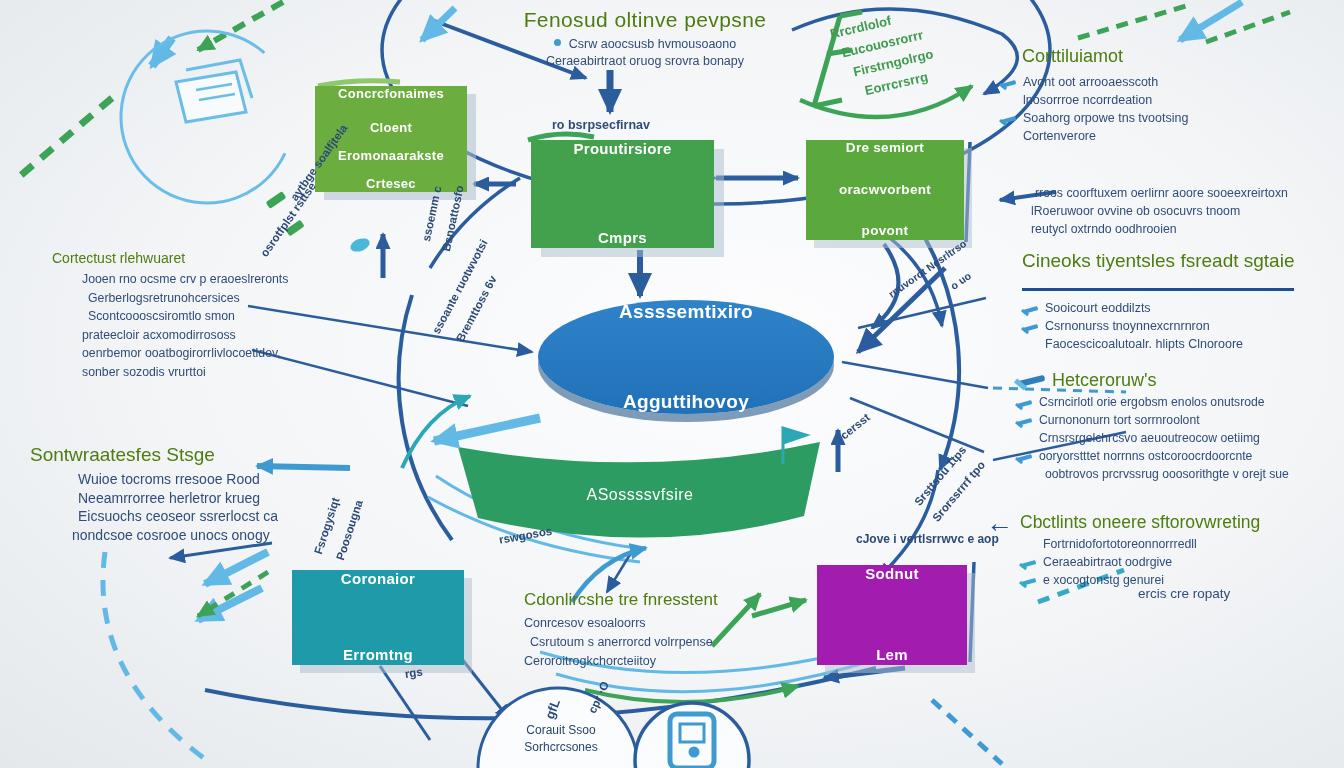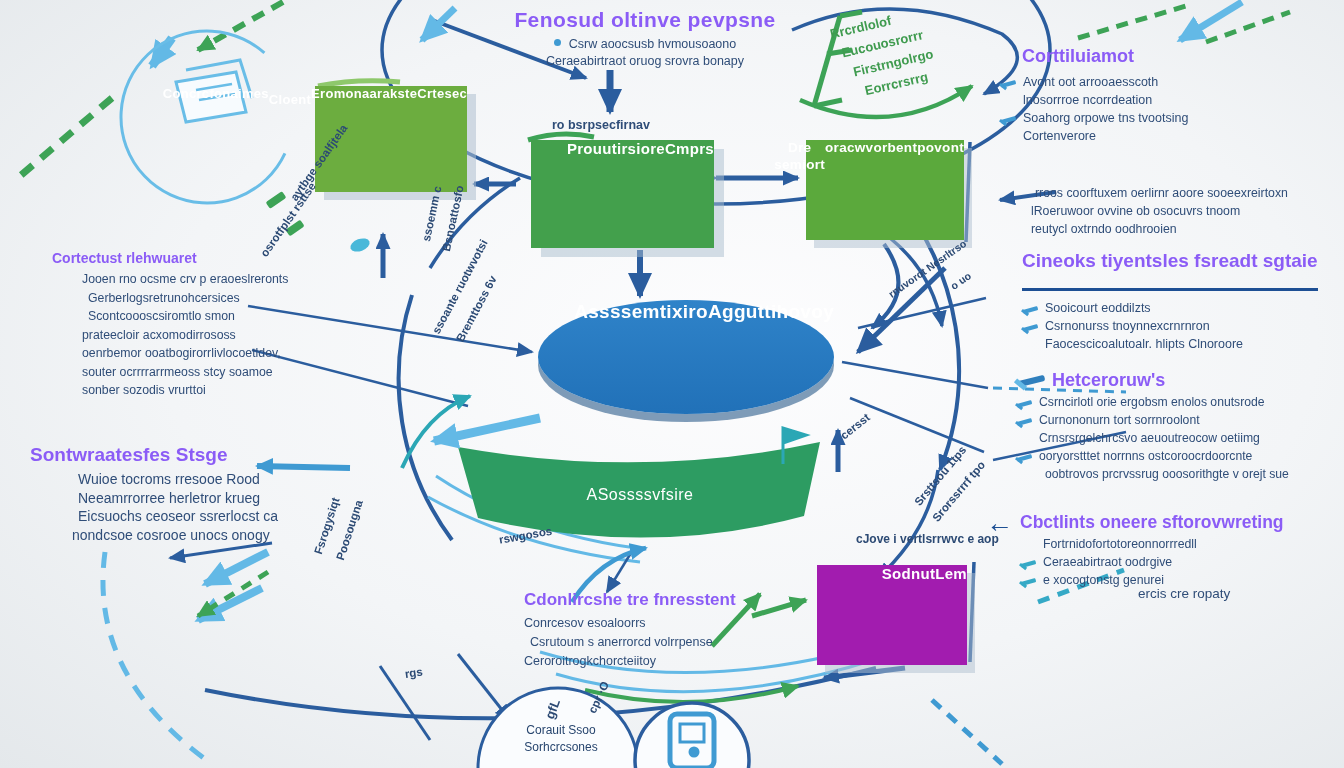--- a/index.html
+++ b/index.html
@@ -2,22 +2,22 @@
 <html><head>
 <meta charset="utf-8">
 <style>
   html,body{margin:0;padding:0}
   body{width:1344px;height:768px;overflow:hidden;
        font-family:"Liberation Sans",sans-serif;
        background:radial-gradient(ellipse at 55% 45%, #fdfdfe 0%, #f3f5f7 55%, #e4e8eb 100%);}
   .stage{position:relative;width:1344px;height:768px;overflow:hidden}
   .abs{position:absolute}
   svg{position:absolute;left:0;top:0}
-  .box{color:#fff;text-align:center;display:flex;flex-direction:row;justify-content:flex-end;line-height:1.25;font-weight:bold;letter-spacing:.3px}
-  .hd{font-weight:bold;color:#8b5cf6}
+  .box{color:#fff;text-align:center;display:flex;flex-direction:column;justify-content:space-between;line-height:1.25;font-weight:bold;letter-spacing:.3px}
+  .hd{font-weight:normal;color:#4d7c0f}
   .body-txt{color:#2f4d78}
   .ann{font-size:11.5px;font-weight:bold;color:#2c4a74;transform-origin:left top;white-space:nowrap}
   .trow{display:flex;align-items:flex-start;margin-bottom:3px}
   .tick{display:inline-block;width:17px;min-width:17px;height:12px;position:relative;margin-right:6px;margin-top:3px}
   .tick::before{content:"";position:absolute;left:1px;top:4px;width:15px;height:4px;background:#3f9ad2;border-radius:1px;transform:rotate(-16deg)}
   .tick::after{content:"";position:absolute;left:-1px;top:7px;width:8px;height:3.2px;background:#3f9ad2;transform:rotate(38deg)}
   .tick.hide{visibility:hidden}
   .tick.teal::before,.tick.teal::after{background:#35a9c6}
   .bigtick{display:inline-block;width:32px;min-width:32px;height:18px;position:relative;margin-right:4px;margin-top:2px}
   .bigtick::before{content:"";position:absolute;left:2px;top:5px;width:27px;height:6px;background:#2f7fbd;border-radius:2px;transform:rotate(-14deg)}
@@ -194,35 +194,38 @@
   <div>povont</div>
 </div>
 
 <div class="abs box" style="left:538px;top:300px;width:296px;height:114px;border-radius:50%;background:linear-gradient(#2f83c9,#2171b8);font-size:19px;box-shadow:0 8px 0 rgba(23,76,128,.55)">
   <div>Assssemtixiro</div>
   <div>Agguttihovoy</div>
 </div>
 
 <div class="abs" style="left:540px;top:486px;width:200px;text-align:center;color:#fff;font-size:16px;letter-spacing:.5px">ASossssvfsire</div>
 
+<div class="abs box" style="left:292px;top:570px;width:172px;height:95px;background:#1e9aa9;font-size:15px;box-shadow:8px 8px 0 rgba(170,190,205,.5)">
+  <div>Coronaior</div>
+  <div>Erromtng</div>
+</div>
 
 <div class="abs box" style="left:817px;top:565px;width:150px;height:100px;background:#a21caf;font-size:15px;box-shadow:8px 8px 0 rgba(175,192,208,.5)">
   <div>Sodnut</div>
   <div>Lem</div>
 </div>
 
 <div class="abs" style="left:52px;top:250px;width:280px">
   <div class="hd" style="font-size:14px">Cortectust rlehwuaret</div>
   <div class="body-txt" style="font-size:12.3px;line-height:18.5px;margin:4px 0 0 30px">
     <div>Jooen rno ocsme crv p eraoeslreronts</div>
     <div style="margin-left:6px">Gerberlogsretrunohcersices</div>
     <div style="margin-left:6px">Scontcoooscsiromtlo smon</div>
     <div>prateecloir acxomodirrososs</div>
     <div>oenrbemor ooatbogirorrlivlocoetldev,</div>
-    <div>souter ocrrrrarrmeoss stcy soamoe</div>
     <div>sonber sozodis vrurttoi</div>
   </div>
 </div>
 
 <div class="abs" style="left:30px;top:444px;width:280px">
   <div class="hd" style="font-size:19px">Sontwraatesfes Stsge</div>
   <div class="body-txt" style="font-size:14px;line-height:18.5px;margin:4px 0 0 48px">
     <div>Wuioe tocroms rresooe Rood</div>
     <div>Neeamrrorree herletror krueg</div>
     <div>Eicsuochs ceoseor ssrerlocst ca</div>

